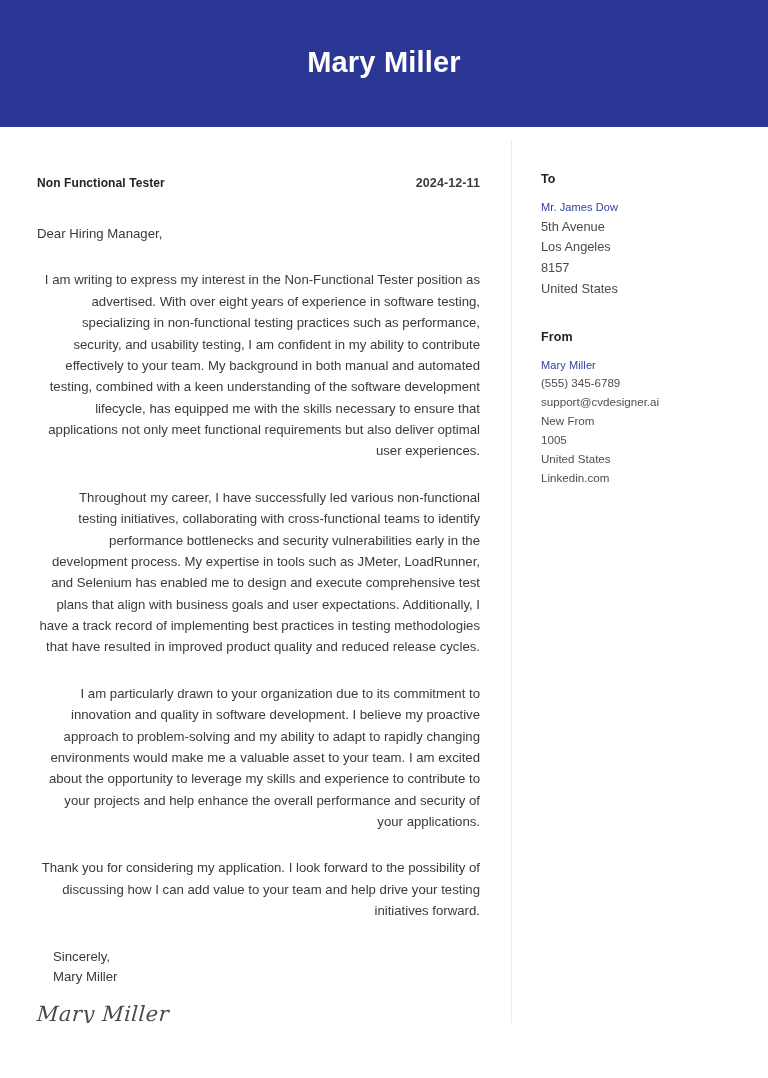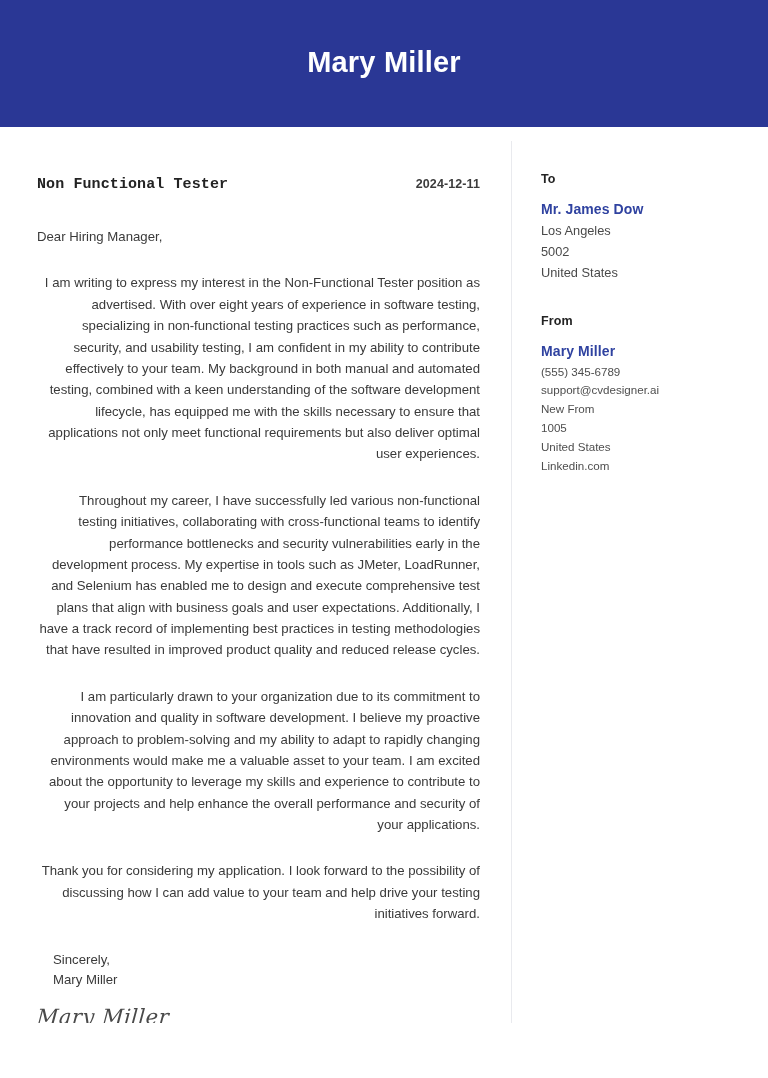--- a/index.html
+++ b/index.html
@@ -64,25 +64,24 @@
   }
 
   
   .letter-head {
     display: flex;
     align-items: baseline;
     justify-content: space-between;
     margin-bottom: 34px;
   }
   .job-title {
-    font-size: 15px;
+    font-size: 12px;
     font-weight: bold;
     color: #232323;
     letter-spacing: 0.1px;
-    font-family: Liberation Mono, monospace;
   }
   .letter-date {
     font-size: 12.5px;
     font-weight: bold;
     color: #3c3c3c;
     letter-spacing: 0.1px;
   }
 
   
   .salutation {
@@ -124,22 +123,22 @@
     font-size: 12.5px;
     font-weight: bold;
     color: #232323;
     margin: 0 0 13px 0;
     letter-spacing: 0.1px;
   }
   .side-block {
     margin-bottom: 30px;
   }
   .side-person {
-    font-size: 14px;
-    font-weight: bold;
+    font-size: 11px;
+    font-weight: normal;
     color: #2f42a0;
     line-height: 1.5;
     margin-bottom: 1px;
     letter-spacing: 0.1px;
   }
   .to-lines .side-line {
     font-size: 12.8px;
     color: #4a4a4a;
     line-height: 1.63;
   }
@@ -183,22 +182,23 @@
     </div>
 
     <div class="divider"></div>
 
     <div class="side-col">
 
       <div class="side-block">
         <div class="side-heading">To</div>
         <div class="side-person">Mr. James Dow</div>
         <div class="to-lines">
+          <div class="side-line">5th Avenue</div>
           <div class="side-line">Los Angeles</div>
-          <div class="side-line">5002</div>
+          <div class="side-line">8157</div>
           <div class="side-line">United States</div>
         </div>
       </div>
 
       <div class="side-block">
         <div class="side-heading">From</div>
         <div class="side-person">Mary Miller</div>
         <div class="from-lines">
           <div class="side-line">(555) 345-6789</div>
           <div class="side-line">support@cvdesigner.ai</div>

